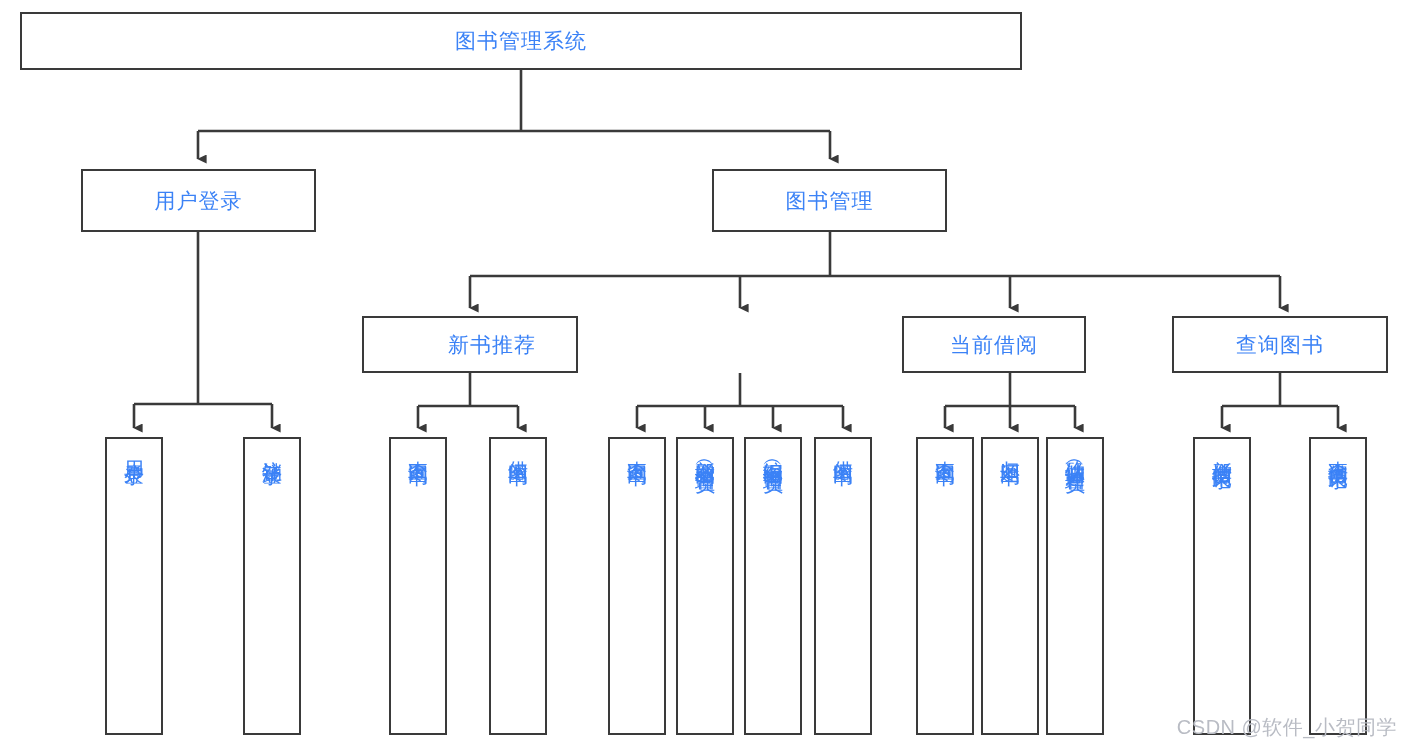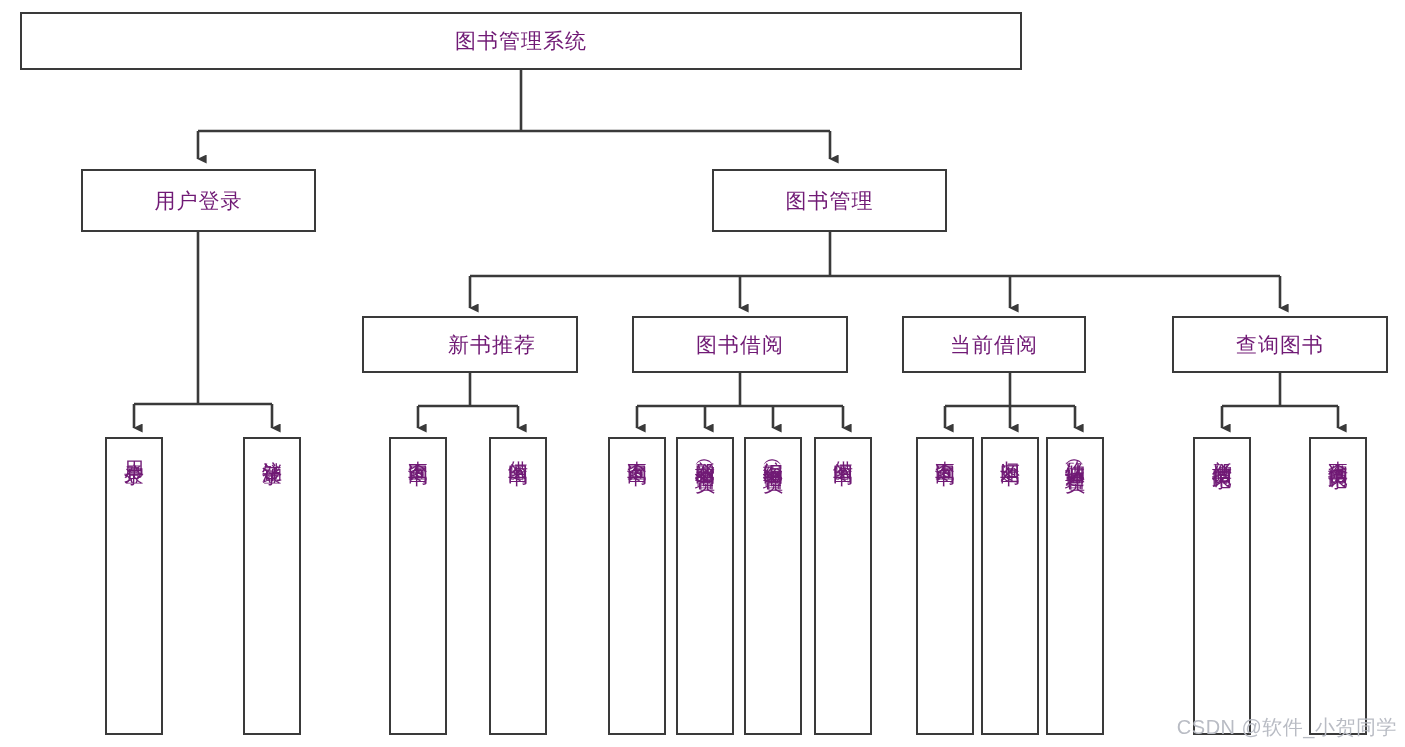--- a/index.html
+++ b/index.html
@@ -26,21 +26,21 @@
     height: 747px;
   }
   .node {
     position: absolute;
     box-sizing: border-box;
     background: #ffffff;
     border: 2px solid #3a3a3a;
     display: flex;
     align-items: center;
     justify-content: center;
-    color: #701a75;
+    color: #3b82f6;
     z-index: 2;
     font-family: Liberation Serif, serif;
   }
   .node-h {
     font-size: 21px;
     letter-spacing: 1px;
     white-space: nowrap;
   }
   .node-root {
     font-size: 21px;
@@ -126,21 +126,20 @@
       <path d="M 1338 406 L 1338 428" marker-end="url(#arrowhead)"></path>
     </g>
   </svg>
 
   <div class="node node-h node-root" style="left:20px; top:12px; width:1002px; height:58px;">图书管理系统</div>
 
   <div class="node node-h" style="left:81px; top:169px; width:235px; height:63px;">用户登录</div>
   <div class="node node-h" style="left:712px; top:169px; width:235px; height:63px;">图书管理</div>
 
   <div class="node node-h" style="left:362px; top:316px; width:216px; height:57px;padding-left:44px;">新书推荐</div>
-  <div class="node node-h" style="left:632px; top:316px; width:216px; height:57px;">图书借阅</div>
   <div class="node node-h" style="left:902px; top:316px; width:184px; height:57px;">当前借阅</div>
   <div class="node node-h" style="left:1172px; top:316px; width:216px; height:57px;">查询图书</div>
 
   <div class="node node-v" style="left:105px; top:437px; width:58px; height:298px;">
     <span class="vlabel">用户登录</span>
   </div>
   <div class="node node-v" style="left:243px; top:437px; width:58px; height:298px;">
     <span class="vlabel">注销登录</span>
   </div>
 

